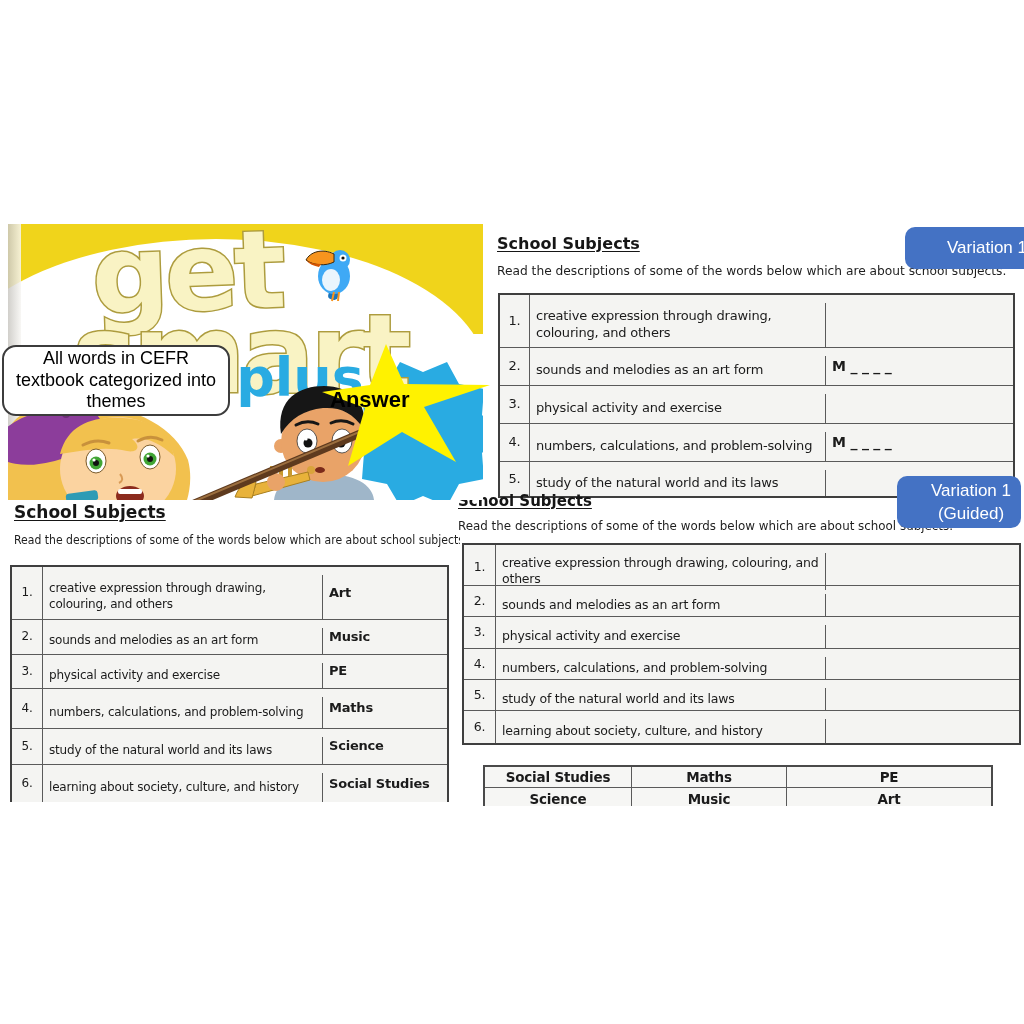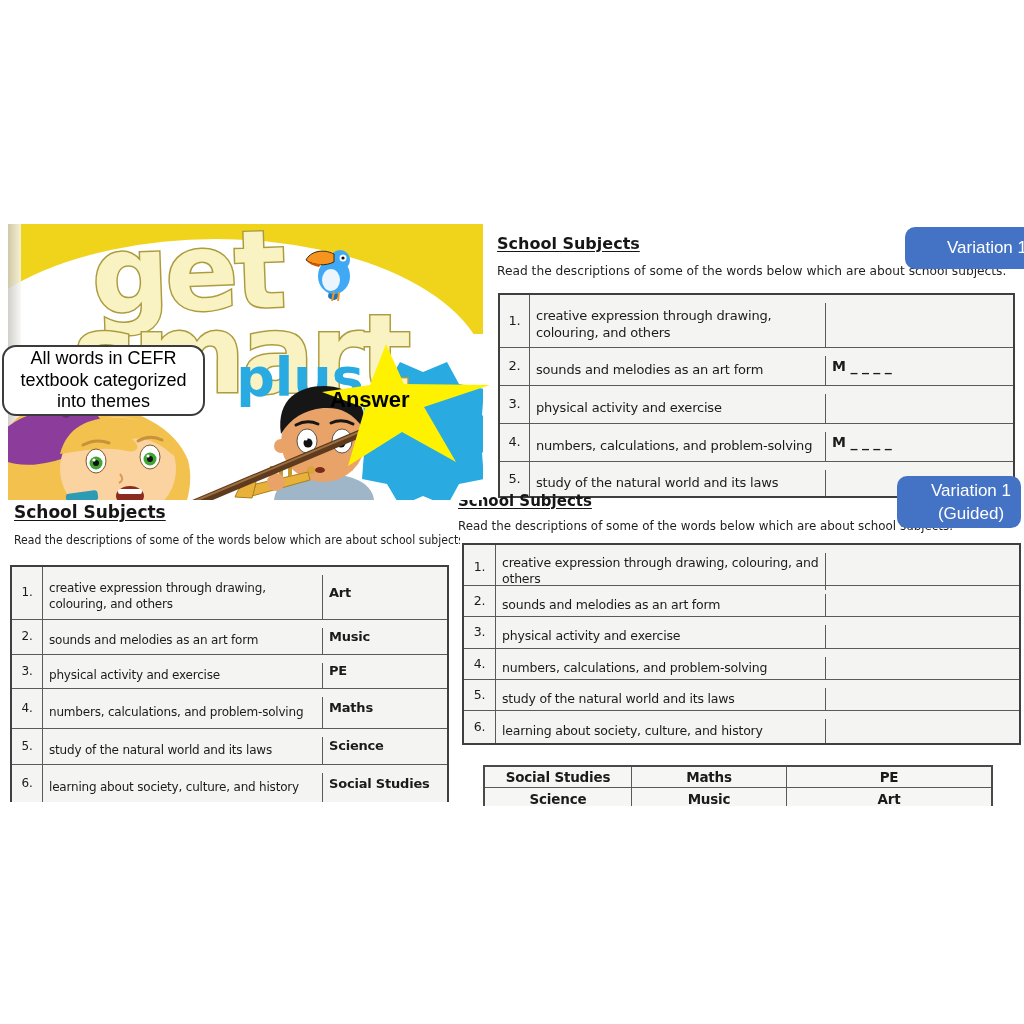--- a/index.html
+++ b/index.html
@@ -3,21 +3,21 @@
 <meta charset="utf-8">
 <style>
   html,body{margin:0;padding:0;background:#ffffff;}
   #page{position:relative;width:1024px;height:1024px;background:#ffffff;overflow:hidden;
         font-family:"DejaVu Sans",sans-serif;color:#1b1b1b;}
 
   
   #cover{position:absolute;left:8px;top:224px;width:475px;height:276px;z-index:10;overflow:hidden;background:#fff;}
 
   
-  #callout{position:absolute;left:2px;top:345px;width:203px;height:71px;z-index:30;
+  #callout{position:absolute;left:2px;top:345px;width:228px;height:71px;z-index:30;
            background:#ffffff;border:2px solid #3c3c3c;border-radius:14px;
            display:flex;align-items:center;justify-content:center;text-align:center;
            font-family:"Liberation Sans",sans-serif;font-size:18px;line-height:1.22;color:#000;padding:2px 6px;box-sizing:border-box;}
 
   
   #star{position:absolute;left:320px;top:344px;width:170px;height:124px;z-index:25;}
   #star-label{position:absolute;left:330px;top:387px;width:112px;z-index:26;text-align:left;
               font-family:"Liberation Sans",sans-serif;font-weight:bold;font-size:22px;color:#000;}
 
   

